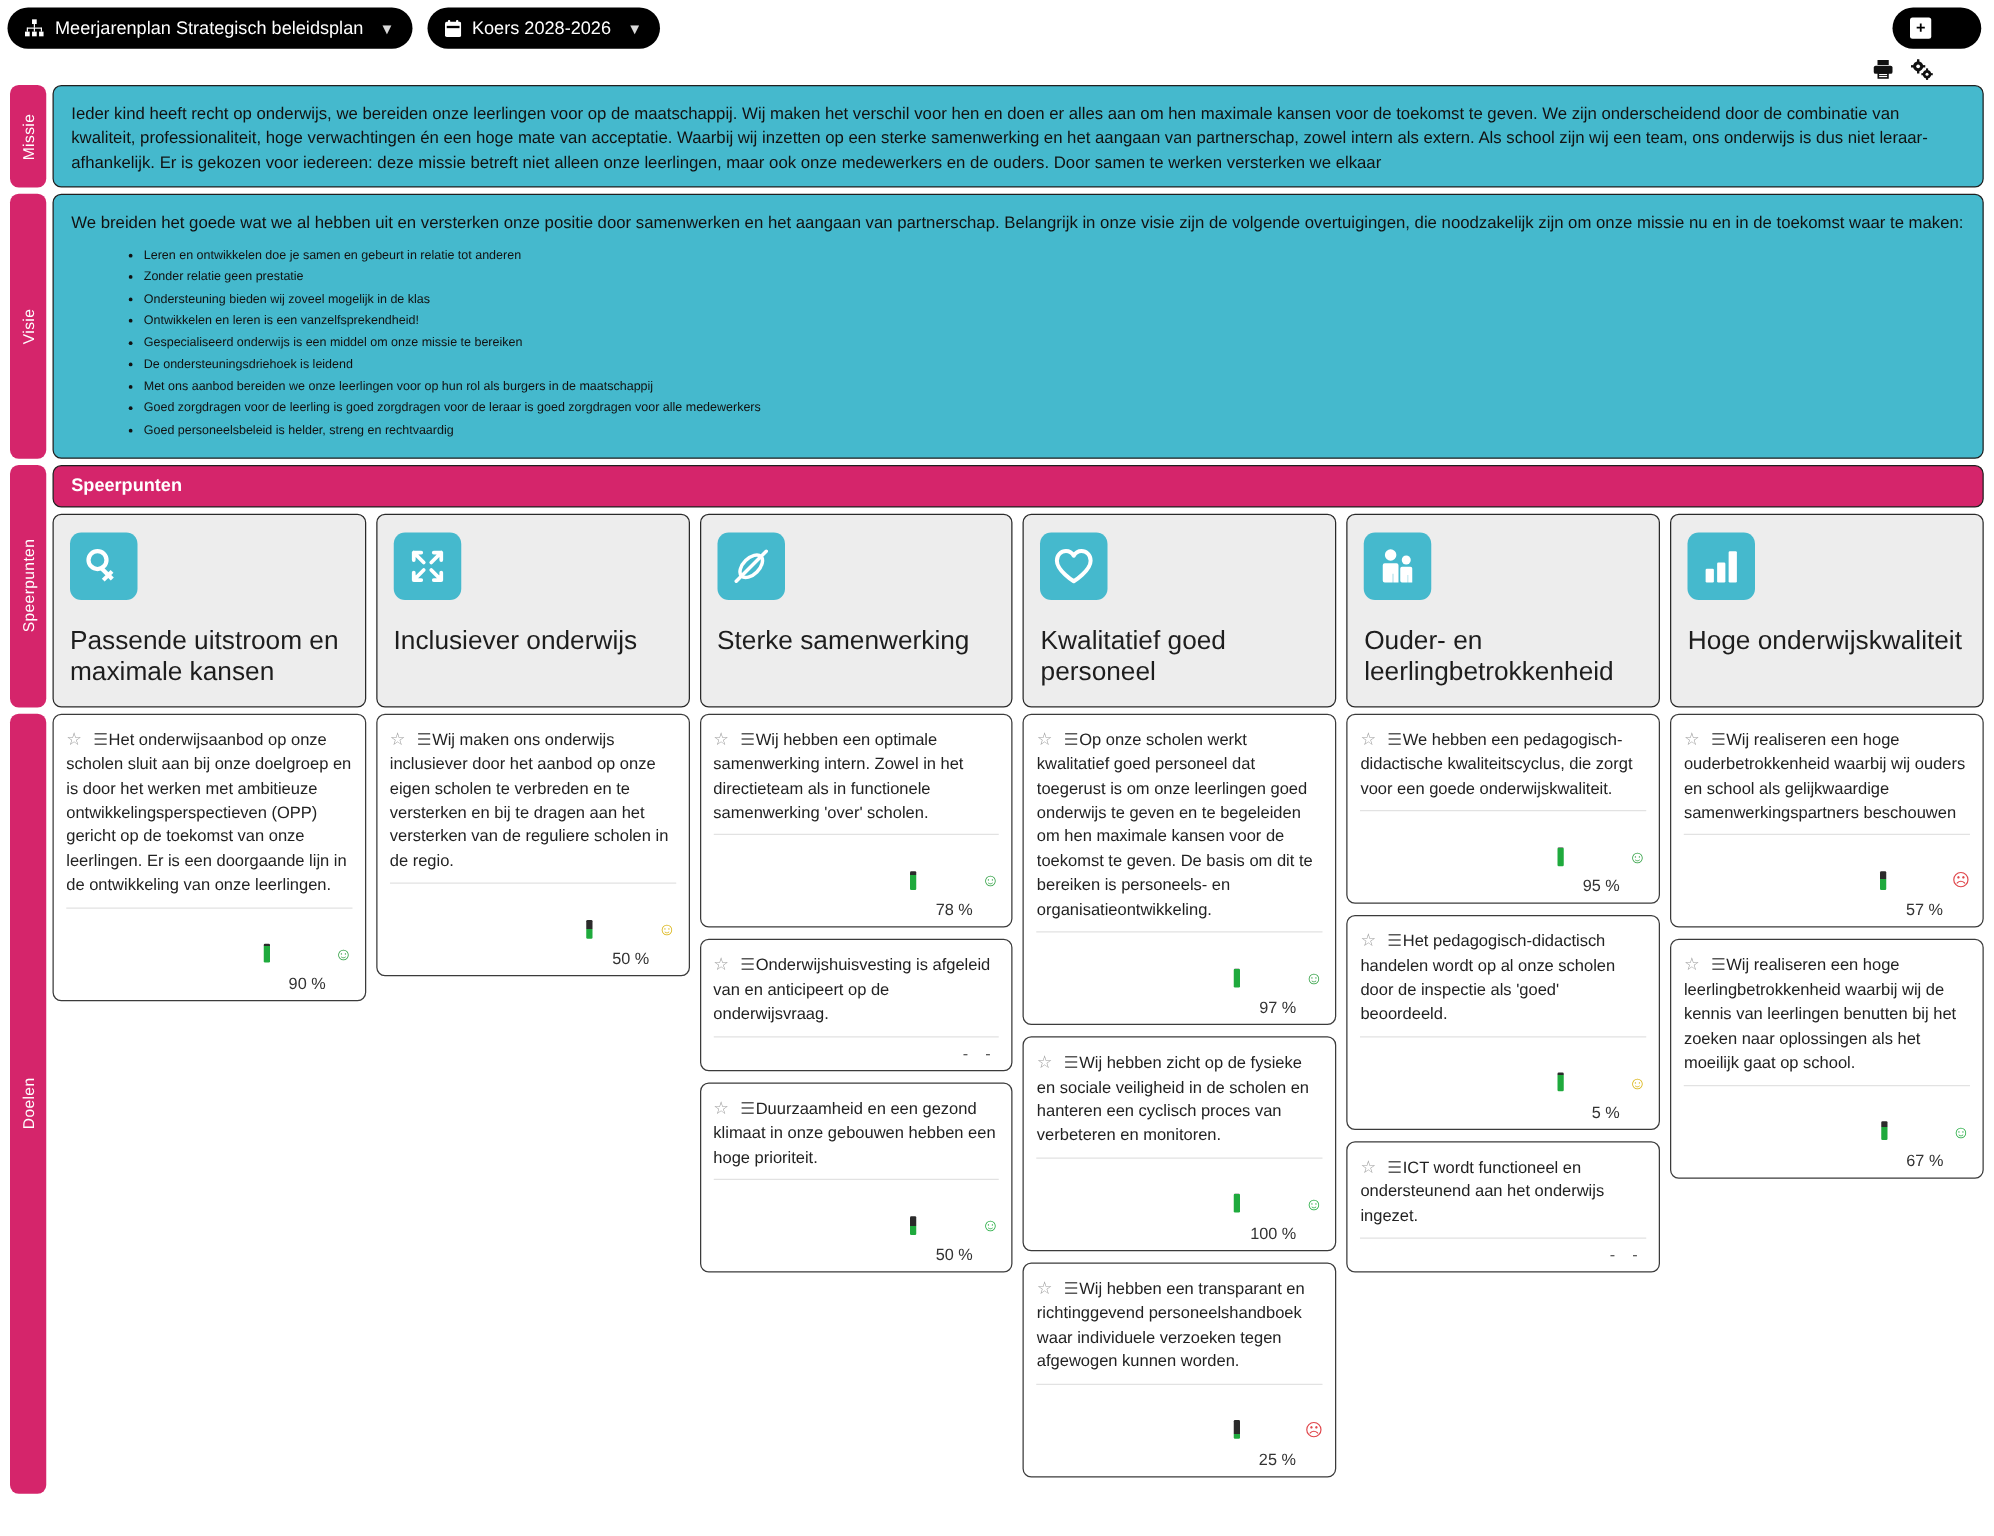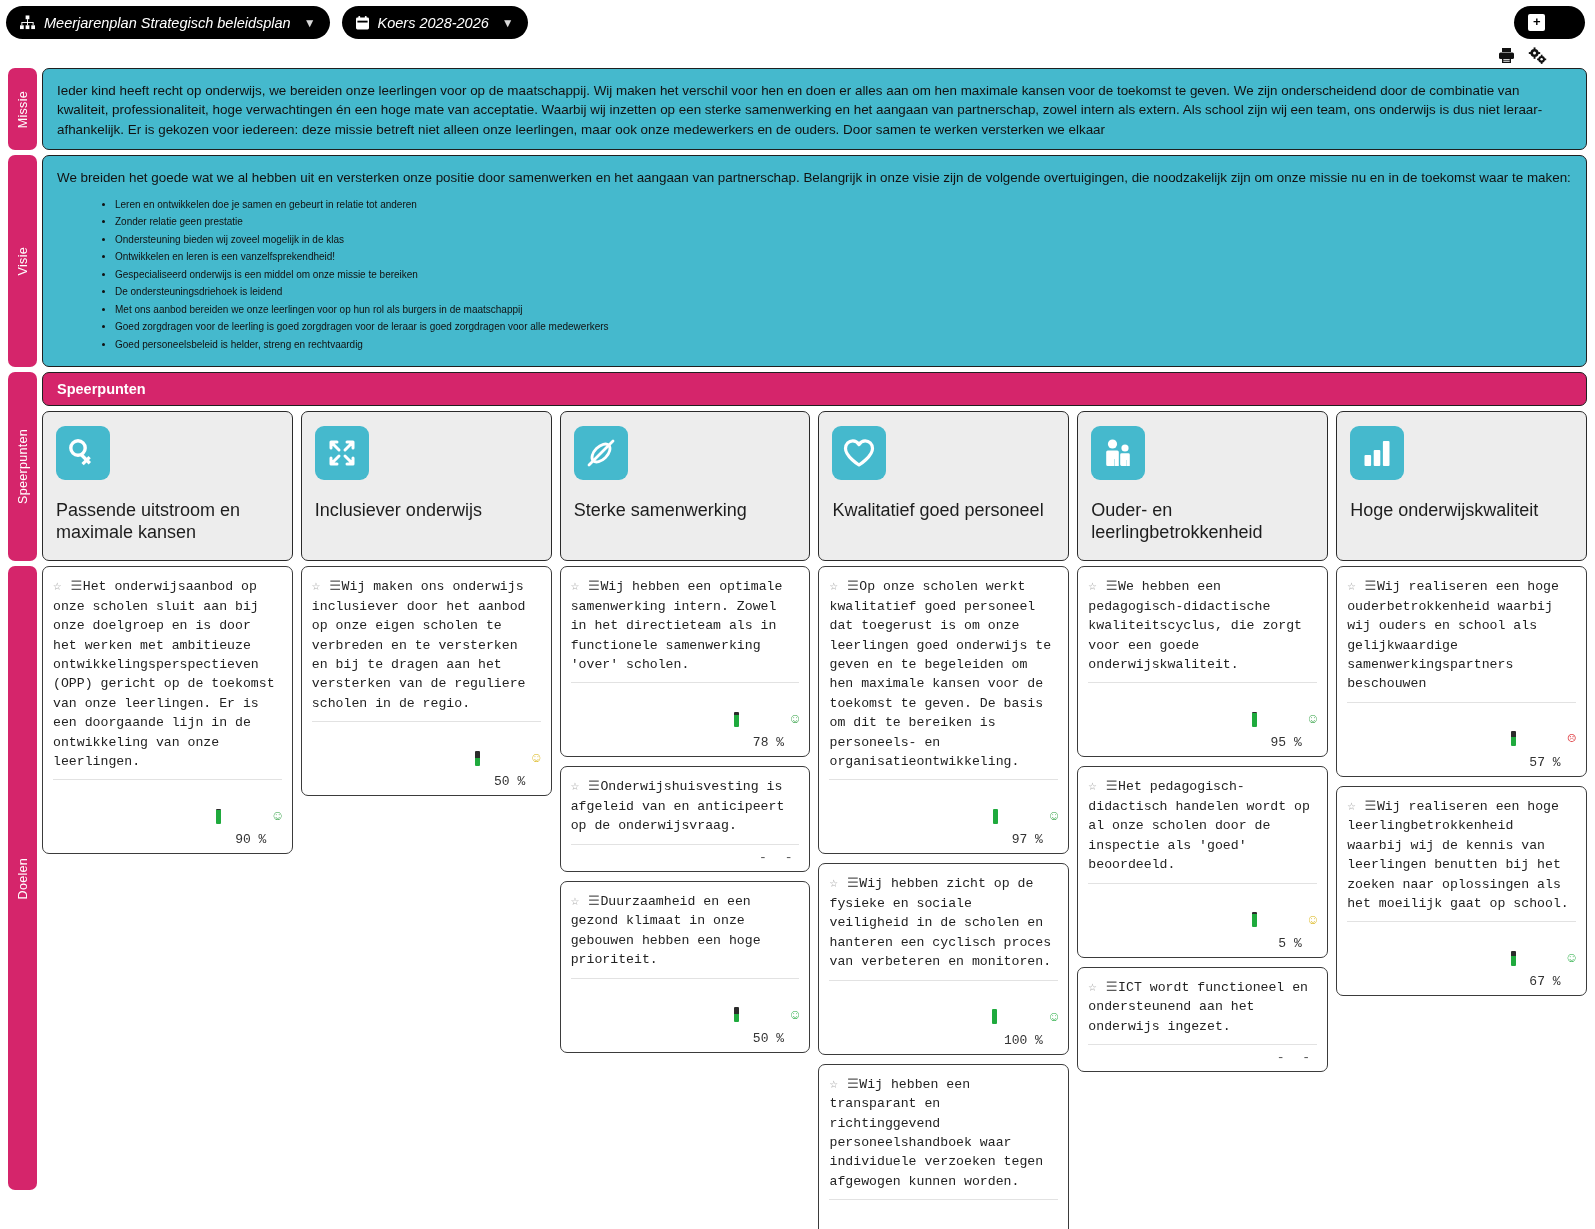--- a/index.html
+++ b/index.html
@@ -11,21 +11,20 @@
     overflow: hidden;
   }
 
   
   .topbar {
     position: relative;
     height: 68px;
     padding: 6px 10px 0 6px;
     display: flex;
     align-items: flex-start;
-    font-style: italic;
   }
   .pill {
     display: inline-flex;
     align-items: center;
     gap: 9px;
     background: #000000;
     color: #ffffff;
     border-radius: 19px;
     height: 33px;
     padding: 0 14px 0 14px;
@@ -145,35 +144,35 @@
   .icon-tile {
     width: 54px; height: 54px;
     background: #45b9cd;
     border-radius: 9px;
     display: flex;
     align-items: center;
     justify-content: center;
     margin-bottom: 20px;
   }
   .speer-title {
-    font-size: 18px;
+    font-size: 21px;
     color: #1d1d1d;
     line-height: 1.2;
   }
 
   
   .doelen-row { padding-bottom: 6px; }
   .goals-grid {
     flex: 1;
     display: grid;
     grid-template-columns: repeat(6, 1fr);
     gap: 8px;
     align-items: start;
   }
-  .goal-col { display: flex; flex-direction: column; gap: 9px; font-family: Liberation Mono, monospace; }
+  .goal-col { display: flex; flex-direction: column; gap: 9px; }
   .goal-card {
     background: #fff;
     border: 1px solid #3b3b3b;
     border-radius: 7px;
     padding: 9px 10px 6px 10px;
     cursor: pointer;
   }
   .goal-body {
     font-size: 13.2px;
     line-height: 1.47;

